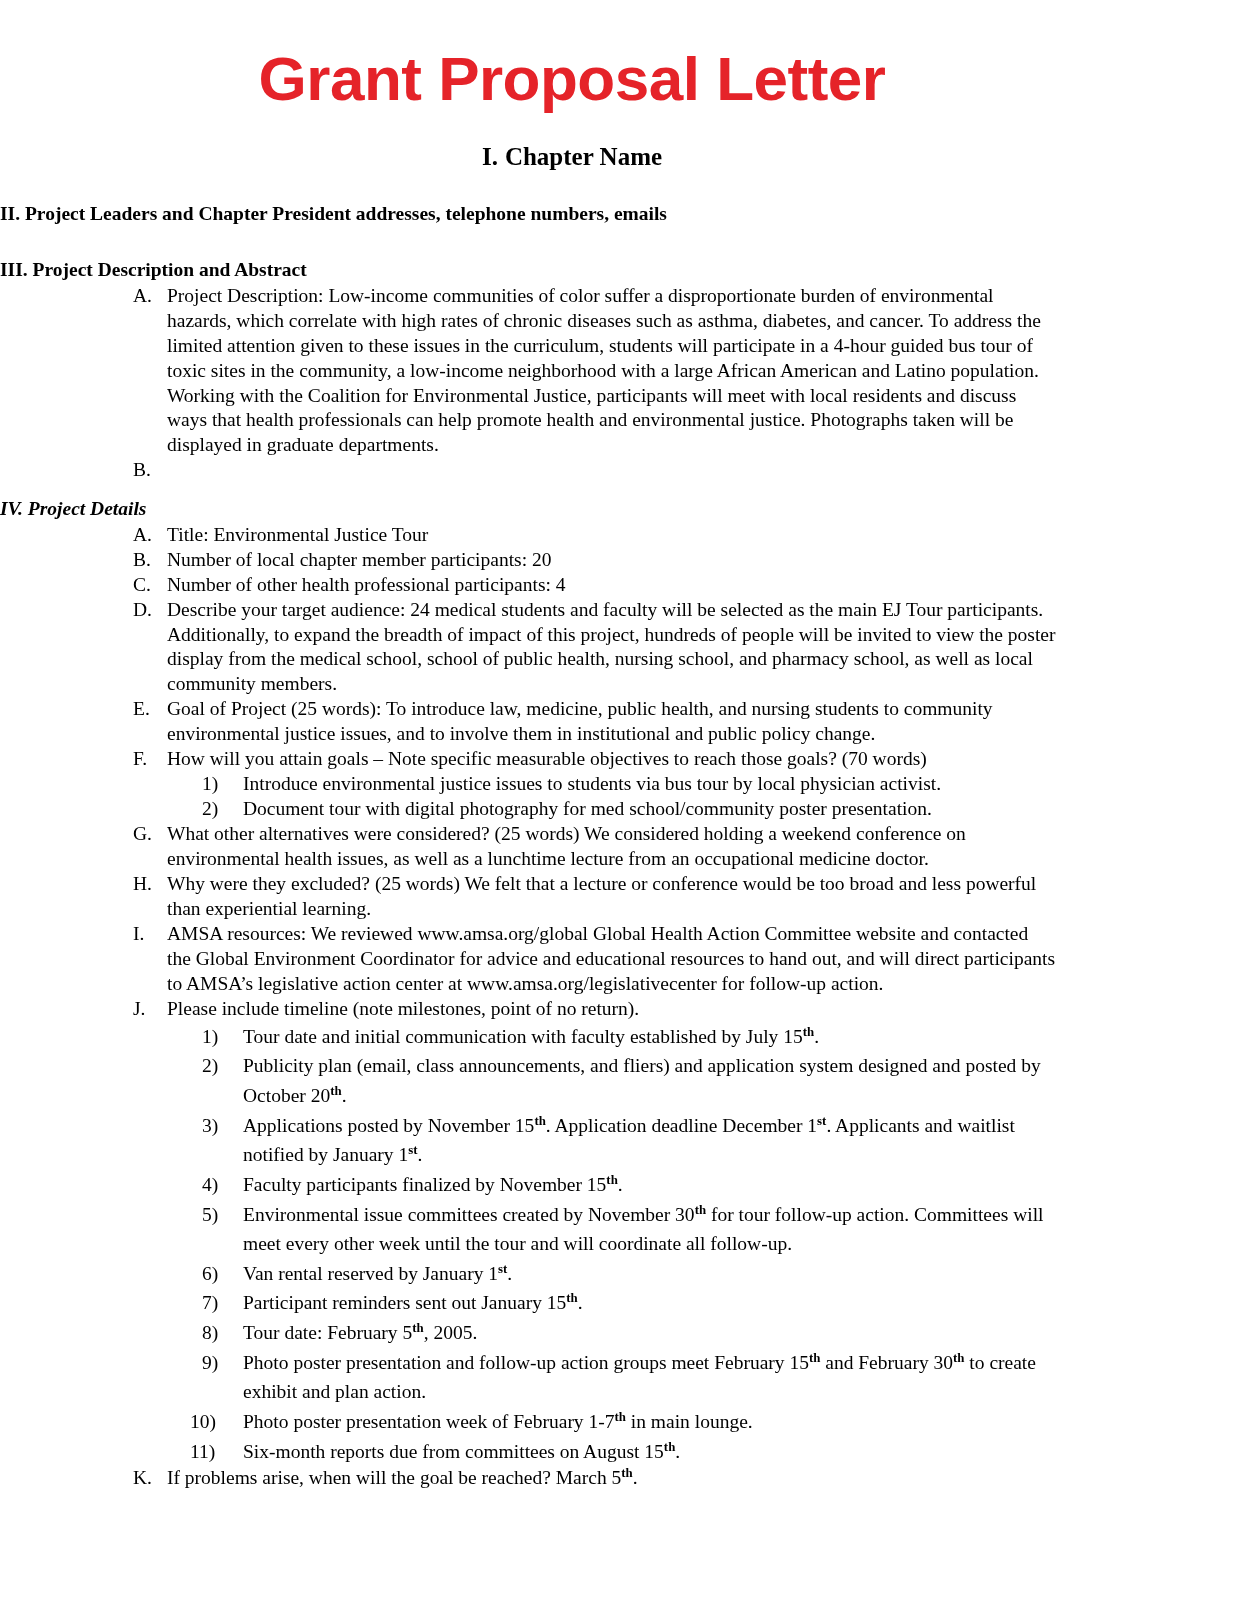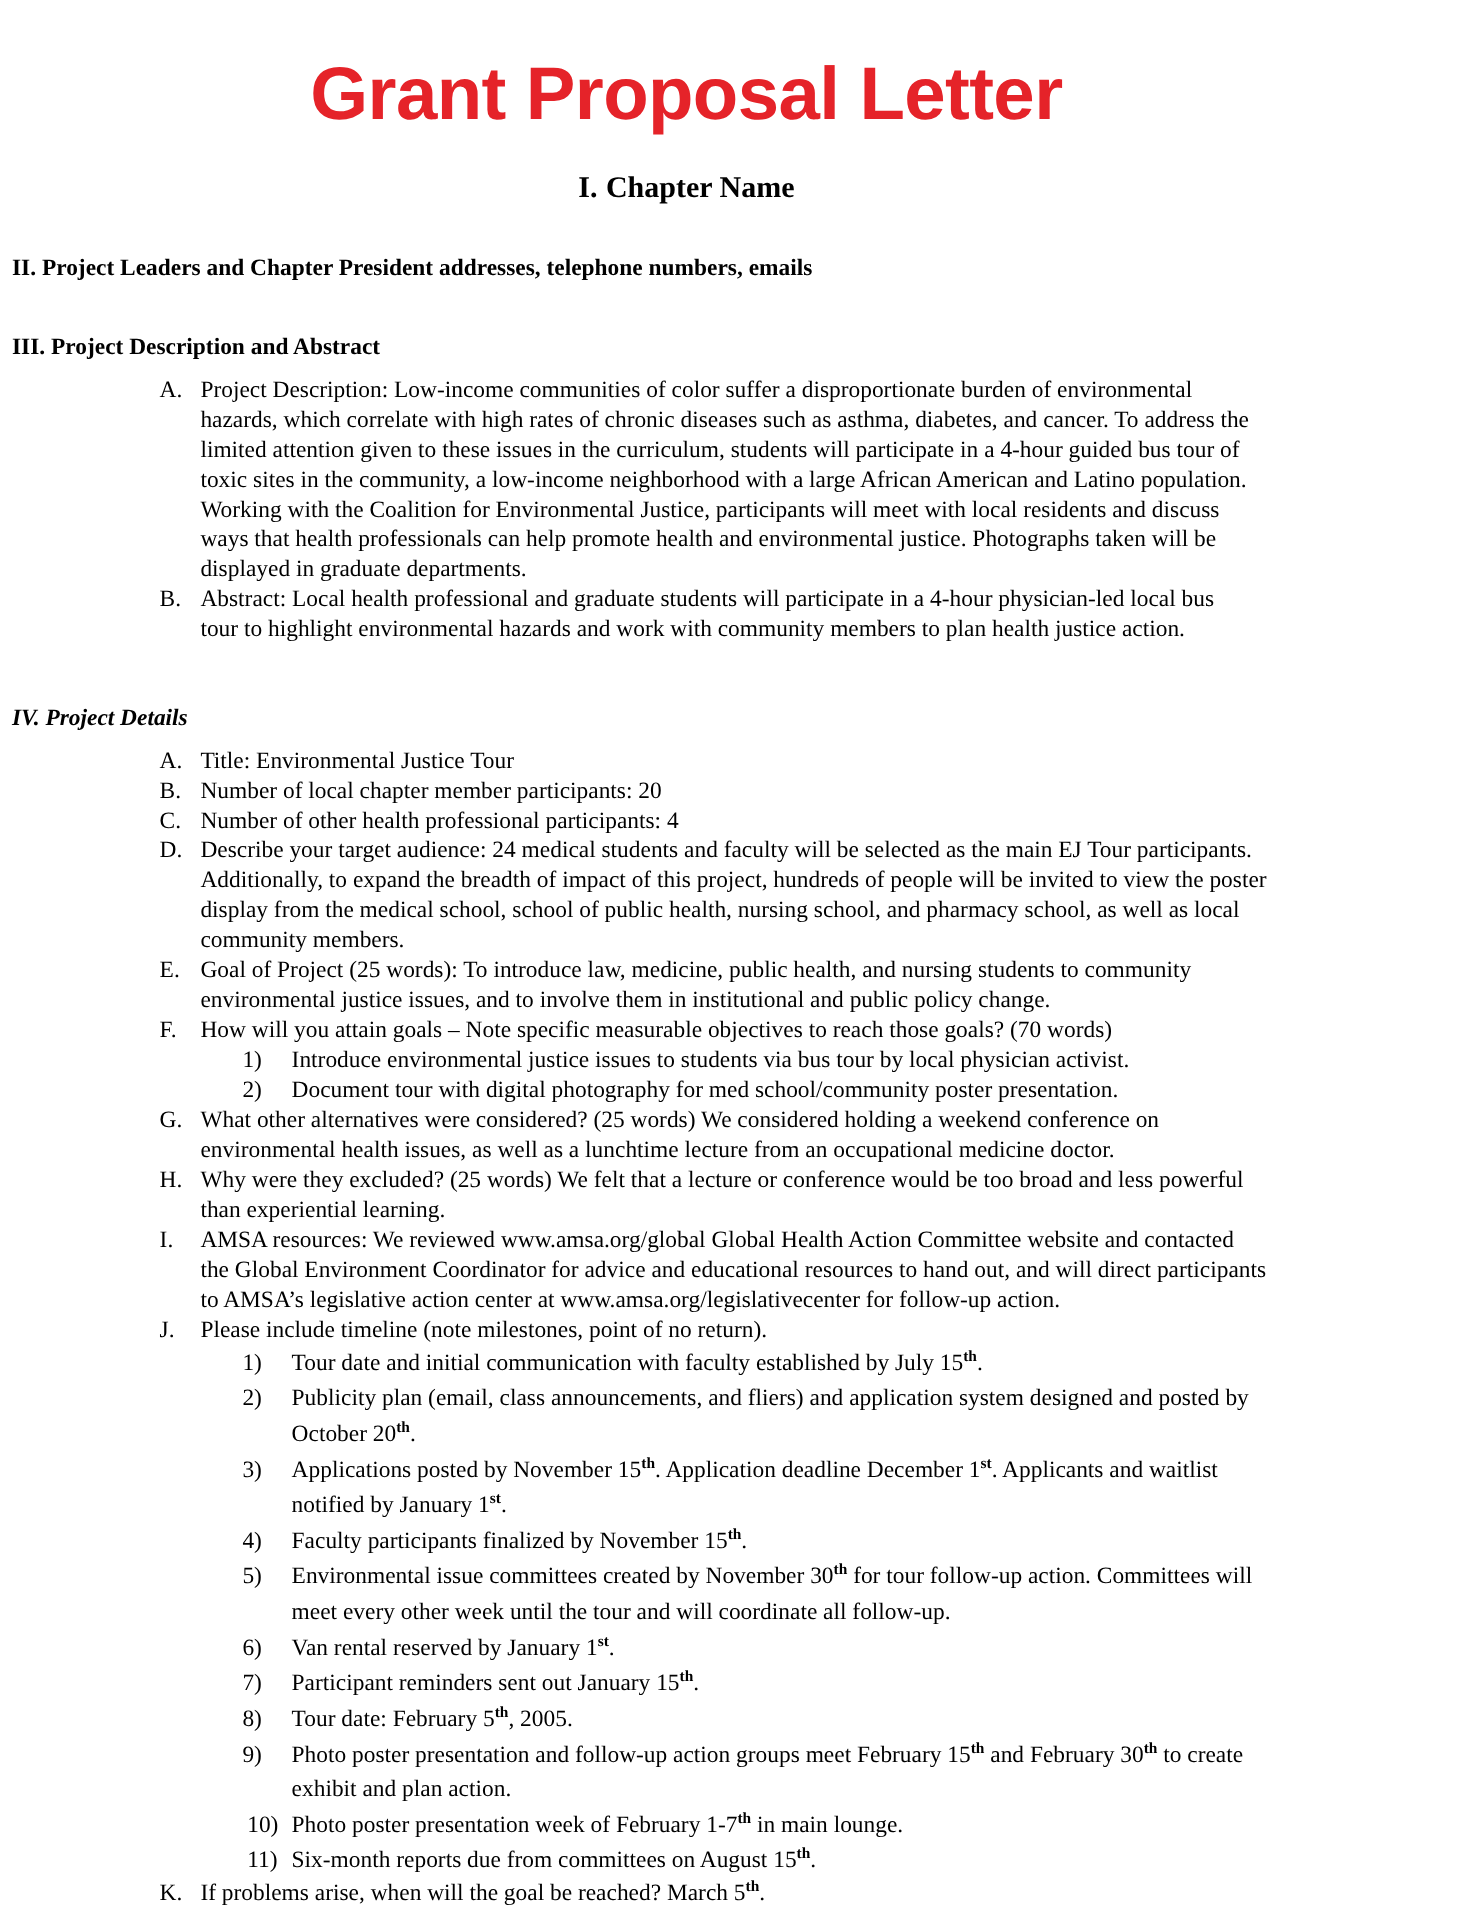--- a/index.html
+++ b/index.html
@@ -43,21 +43,21 @@
     font-size: 25px;
     margin: 0;
     padding-top: 32px;
   }
   .center-heading .num { margin-right: 7px; }
 
   
   .section-heading {
     font-weight: bold;
     font-size: 19.5px;
-    margin: 10px;
+    margin: 0;
     line-height: 1.35;
   }
   .section-heading.gap-lg { padding-top: 30px; }
   .section-heading.gap-xl { padding-top: 38px; font-style: italic; }
 
   
   .alpha-list {
     list-style: none;
     margin: 0;
     padding: 0;
@@ -98,21 +98,21 @@
     top: 0;
     width: 40px;
     text-align: left;
   }
   
   .num-list.timeline .num-item {
     line-height: 1.52;
     padding-right: 92px;
   }
   .num-list.timeline .num-item.two-digit > .marker {
-    left: 206px;
+    left: 190px;
   }
 
   sup {
     font-size: 0.66em;
     vertical-align: super;
     line-height: 0;
     font-weight: bold;
   }
 </style>
 </head>
@@ -129,21 +129,20 @@
   <p class="section-heading gap-lg">II. Project Leaders and Chapter President addresses, telephone numbers, emails</p>
 
   <p class="section-heading gap-lg">III. Project Description and Abstract</p>
   <ul class="alpha-list">
     <li class="alpha-item">
       <span class="marker">A.</span>
       <span>Project Description: Low-income communities of color suffer a disproportionate burden of environmental hazards, which correlate with high rates of chronic diseases such as asthma, diabetes, and cancer. To address the limited attention given to these issues in the curriculum, students will participate in a 4-hour guided bus tour of toxic sites in the community, a low-income neighborhood with a large African American and Latino population. Working with the Coalition for Environmental Justice, participants will meet with local residents and discuss ways that health professionals can help promote health and environmental justice. Photographs taken will be displayed in graduate departments.</span>
     </li>
     <li class="alpha-item">
       <span class="marker">B.</span>
-      <span>Abstract: Local health professional and graduate students will participate in a 4-hour physician-led local bus tour to highlight environmental hazards and work with community members to plan health justice action.</span>
     </li>
   </ul>
 
   <p class="section-heading gap-xl">IV. Project Details</p>
   <ul class="alpha-list">
 
     <li class="alpha-item">
       <span class="marker">A.</span>
       <span>Title: Environmental Justice Tour</span>
     </li>

